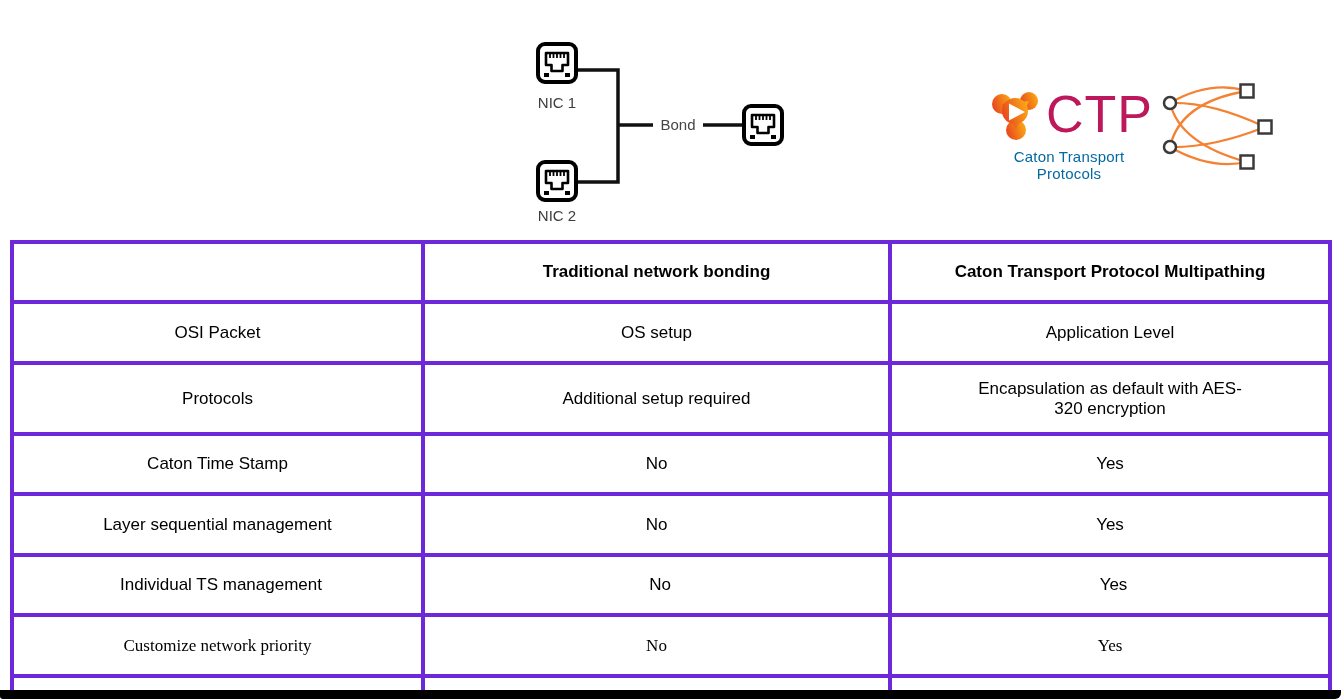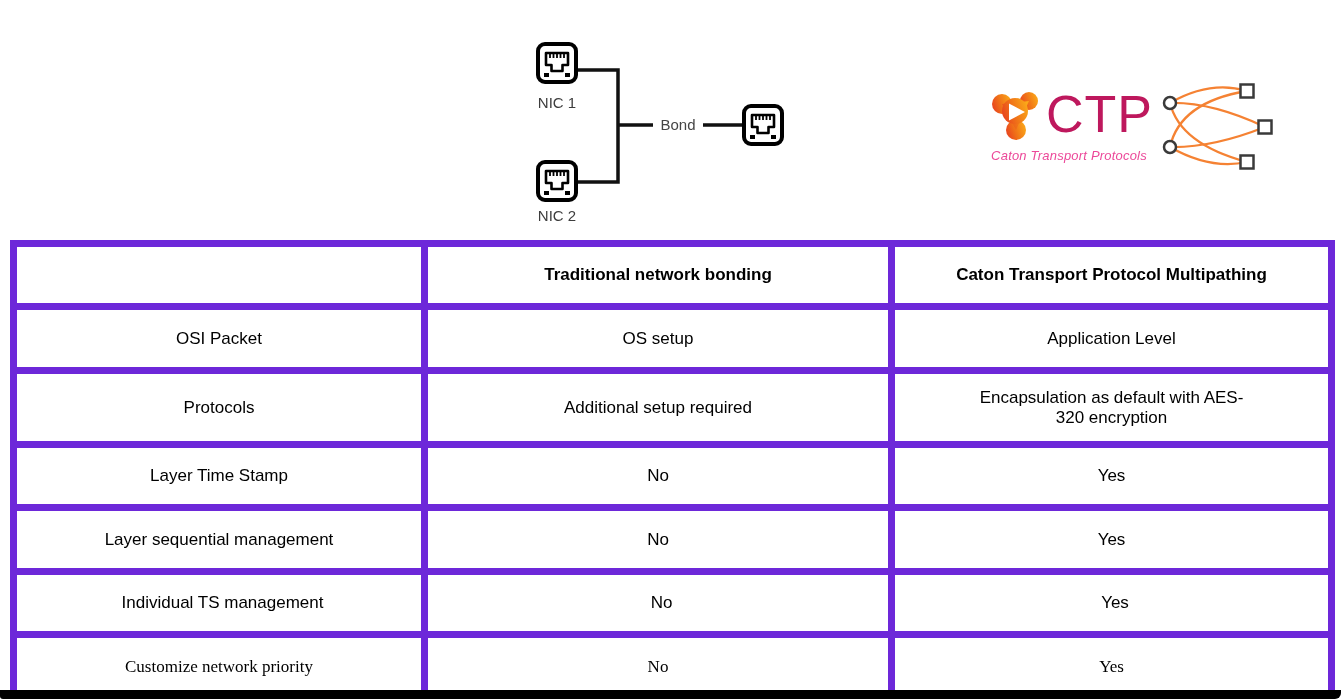--- a/index.html
+++ b/index.html
@@ -13,34 +13,34 @@
   .bond-label{font-size:15px;fill:#454545;}
   .nic-label{font-size:15px;fill:#3d3d3d;}
 
   .ctp-mark{position:absolute;left:988px;top:86px;}
   .ctp-acronym{
     position:absolute;left:1046px;top:86px;width:110px;height:58px;
     font-size:52px;line-height:56px;color:#be185d;letter-spacing:1px;font-weight:400;
   }
   .ctp-subtitle{
     position:absolute;left:984px;top:148px;width:170px;
-    font-size:13px;color:#ec4899;text-align:center;letter-spacing:0.2px;font-style:italic;
+    font-size:15px;color:#0369a1;text-align:center;letter-spacing:0.2px;
   }
   .multipath-svg{position:absolute;left:1150px;top:72px;}
 
   
   table.cmp{
     position:absolute;left:10px;top:240px;width:1318px;
     border-collapse:collapse;table-layout:fixed;
   }
   table.cmp col.c1{width:411px;}
   table.cmp col.c2{width:467px;}
   table.cmp col.c3{width:440px;}
   table.cmp th, table.cmp td{
-    border:7px solid #6d28d9;text-align:center;vertical-align:middle;
+    border:4px solid #6d28d9;text-align:center;vertical-align:middle;
     font-size:17px;color:#000;padding:2px 24px;white-space:pre-line;
   }
   table.cmp th{font-weight:bold;height:52px;}
   table.cmp tr.r1 td{height:53px;}
   table.cmp tr.r2 td{height:63px;}
   table.cmp tr.r3 td{height:52px;}
   table.cmp tr.r4 td{height:53px;}
   table.cmp tr.r5 td{height:52px;padding-left:31px;}
   table.cmp tr.r6 td{height:53px;font-family:Liberation Serif, serif;}
   table.cmp tr.r7 td{height:57px;}
@@ -133,21 +133,21 @@
     <td>OS setup</td>
     <td>Application Level</td>
   </tr>
       <tr class="r2">
     <td>Protocols</td>
     <td>Additional setup required</td>
     <td>Encapsulation as default with AES-
 320 encryption</td>
   </tr>
       <tr class="r3">
-    <td>Layer Time Stamp</td>
+    <td>Caton Time Stamp</td>
     <td>No</td>
     <td>Yes</td>
   </tr>
       <tr class="r4">
     <td>Layer sequential management</td>
     <td>No</td>
     <td>Yes</td>
   </tr>
       <tr class="r5">
     <td>Individual TS management</td>

